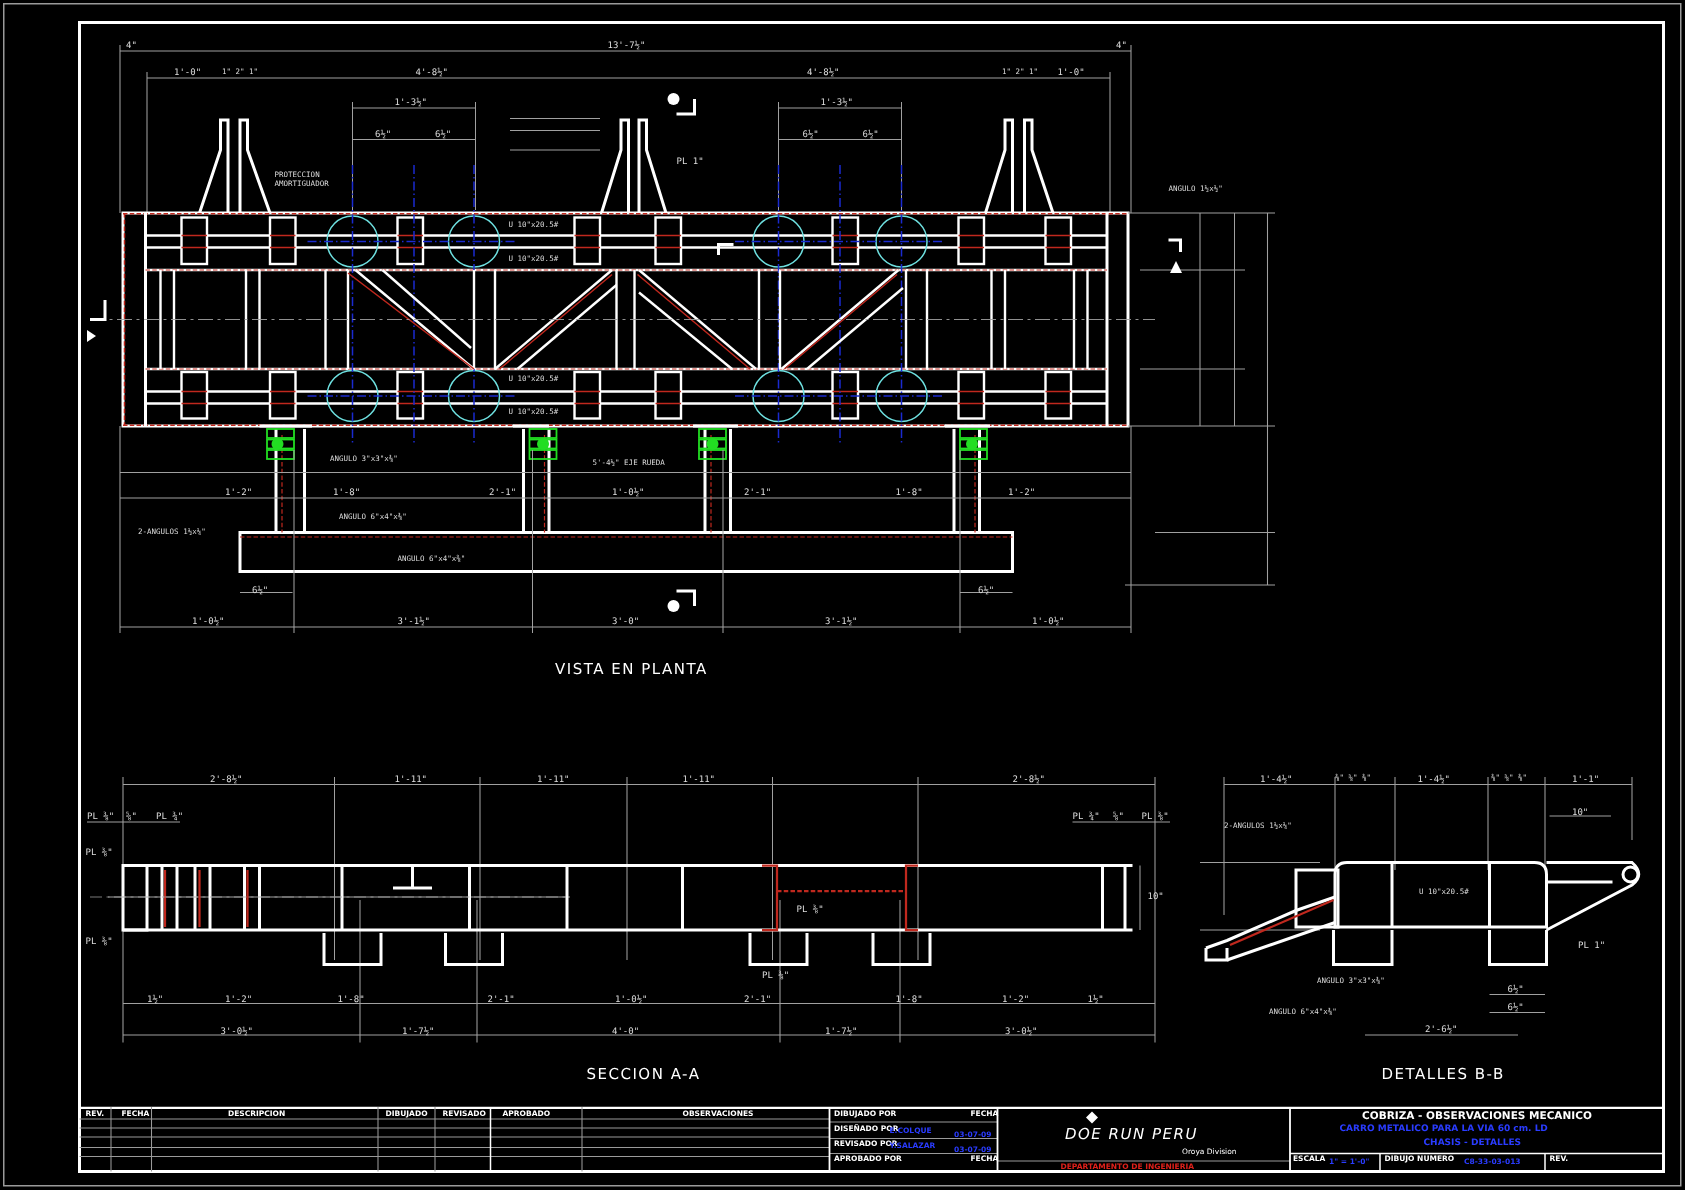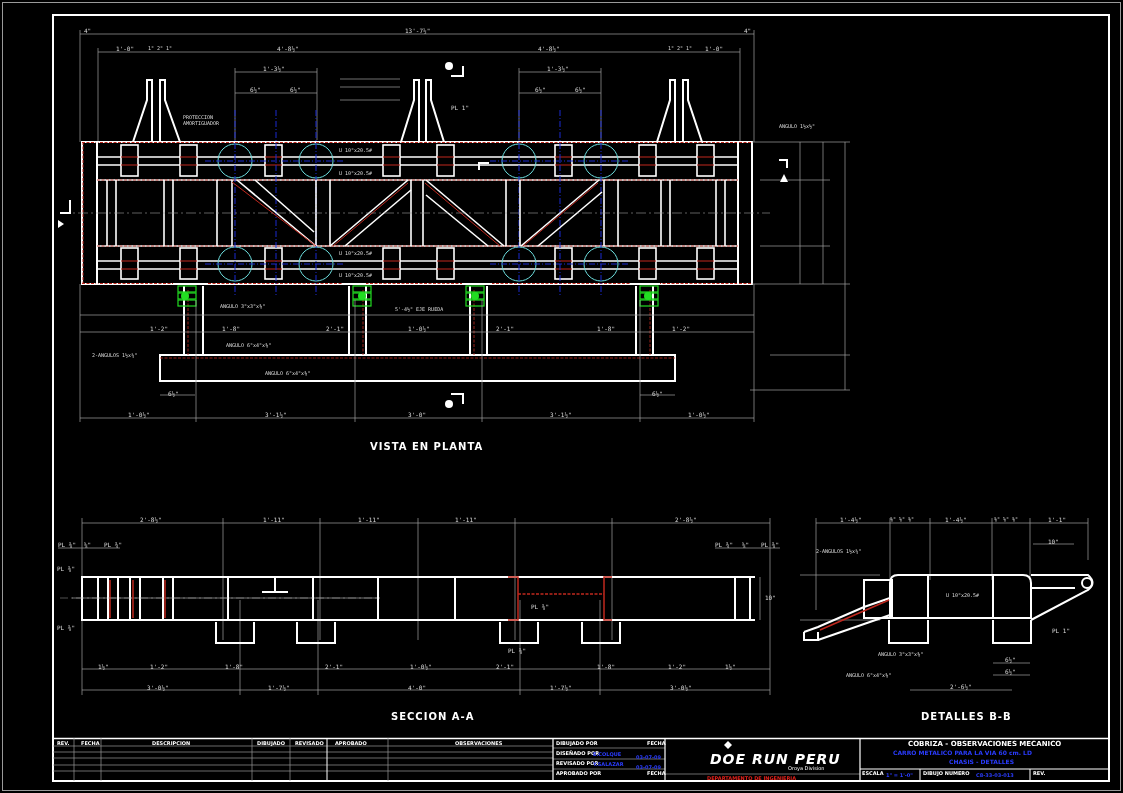--- a/index.html
+++ b/index.html
@@ -1,18 +1,18 @@
 <!DOCTYPE html>
 <html><head>
 <meta charset="utf-8">
 <style>
   html, body { margin:0; padding:0; background:#000; }
   body { width:1123px; height:793px; position:relative; overflow:hidden; font-family:"DejaVu Sans Mono", monospace; }
   #canvas { position:absolute; left:0; top:0; width:1123px; height:793px; }
-  .lbl { position:absolute; color:#fff; font-family:"DejaVu Sans", sans-serif; font-weight:bold; white-space:nowrap; }
+  .lbl { position:absolute; color:#fff; font-family:"DejaVu Sans", sans-serif; font-weight:normal; white-space:nowrap; }
   .dim { position:absolute; color:#ddd; font-size:6px; font-family:"DejaVu Sans Mono", monospace; white-space:nowrap; }
   .tb { position:absolute; color:#fff; font-size:5px; font-family:"DejaVu Sans", sans-serif; font-weight:bold; white-space:nowrap; }
   .tbblue { color:#2a3cff; }
   .tbred { color:#e0201a; }
 </style>
 </head>
 <body>
 
 <svg id="canvas" width="1123" height="793" viewBox="0 0 1123 793" xmlns="http://www.w3.org/2000/svg">
 
@@ -491,21 +491,21 @@
 <div class="tb" style="left:647px;top:740px;">FECHA</div>
 <div class="tb" style="left:556px;top:750px;">DISEÑADO POR</div>
 <div class="tb tbblue" style="left:593px;top:751px;">E.COLQUE</div>
 <div class="tb tbblue" style="left:636px;top:754px;">03-07-09</div>
 <div class="tb" style="left:556px;top:760px;">REVISADO POR</div>
 <div class="tb tbblue" style="left:593px;top:761px;">Y.SALAZAR</div>
 <div class="tb tbblue" style="left:636px;top:764px;">03-07-09</div>
 <div class="tb" style="left:556px;top:770px;">APROBADO POR</div>
 <div class="tb" style="left:647px;top:770px;">FECHA</div>
 
-<div class="lbl" style="left:710px;top:751px;font-size:14px;font-style:italic;letter-spacing:1px;">DOE RUN PERU</div>
+<div class="lbl" style="left:710px;top:751px;font-size:10px;font-style:italic;letter-spacing:1px;">DOE RUN PERU</div>
 <div class="tb" style="left:788px;top:765px;font-weight:normal;">Oroya Division</div>
 <div class="tb tbred" style="left:707px;top:775px;">DEPARTAMENTO DE INGENIERIA</div>
 
 <div class="tb" style="left:908px;top:740px;font-size:7px;">COBRIZA - OBSERVACIONES MECANICO</div>
 <div class="tb tbblue" style="left:893px;top:749px;font-size:6px;">CARRO METALICO PARA LA VIA 60 cm. LD</div>
 <div class="tb tbblue" style="left:949px;top:758px;font-size:6px;">CHASIS - DETALLES</div>
 <div class="tb" style="left:862px;top:770px;">ESCALA</div>
 <div class="tb tbblue" style="left:886px;top:772px;">1" = 1'-0"</div>
 <div class="tb" style="left:923px;top:770px;">DIBUJO NUMERO</div>
 <div class="tb tbblue" style="left:976px;top:772px;">C8-33-03-013</div>

